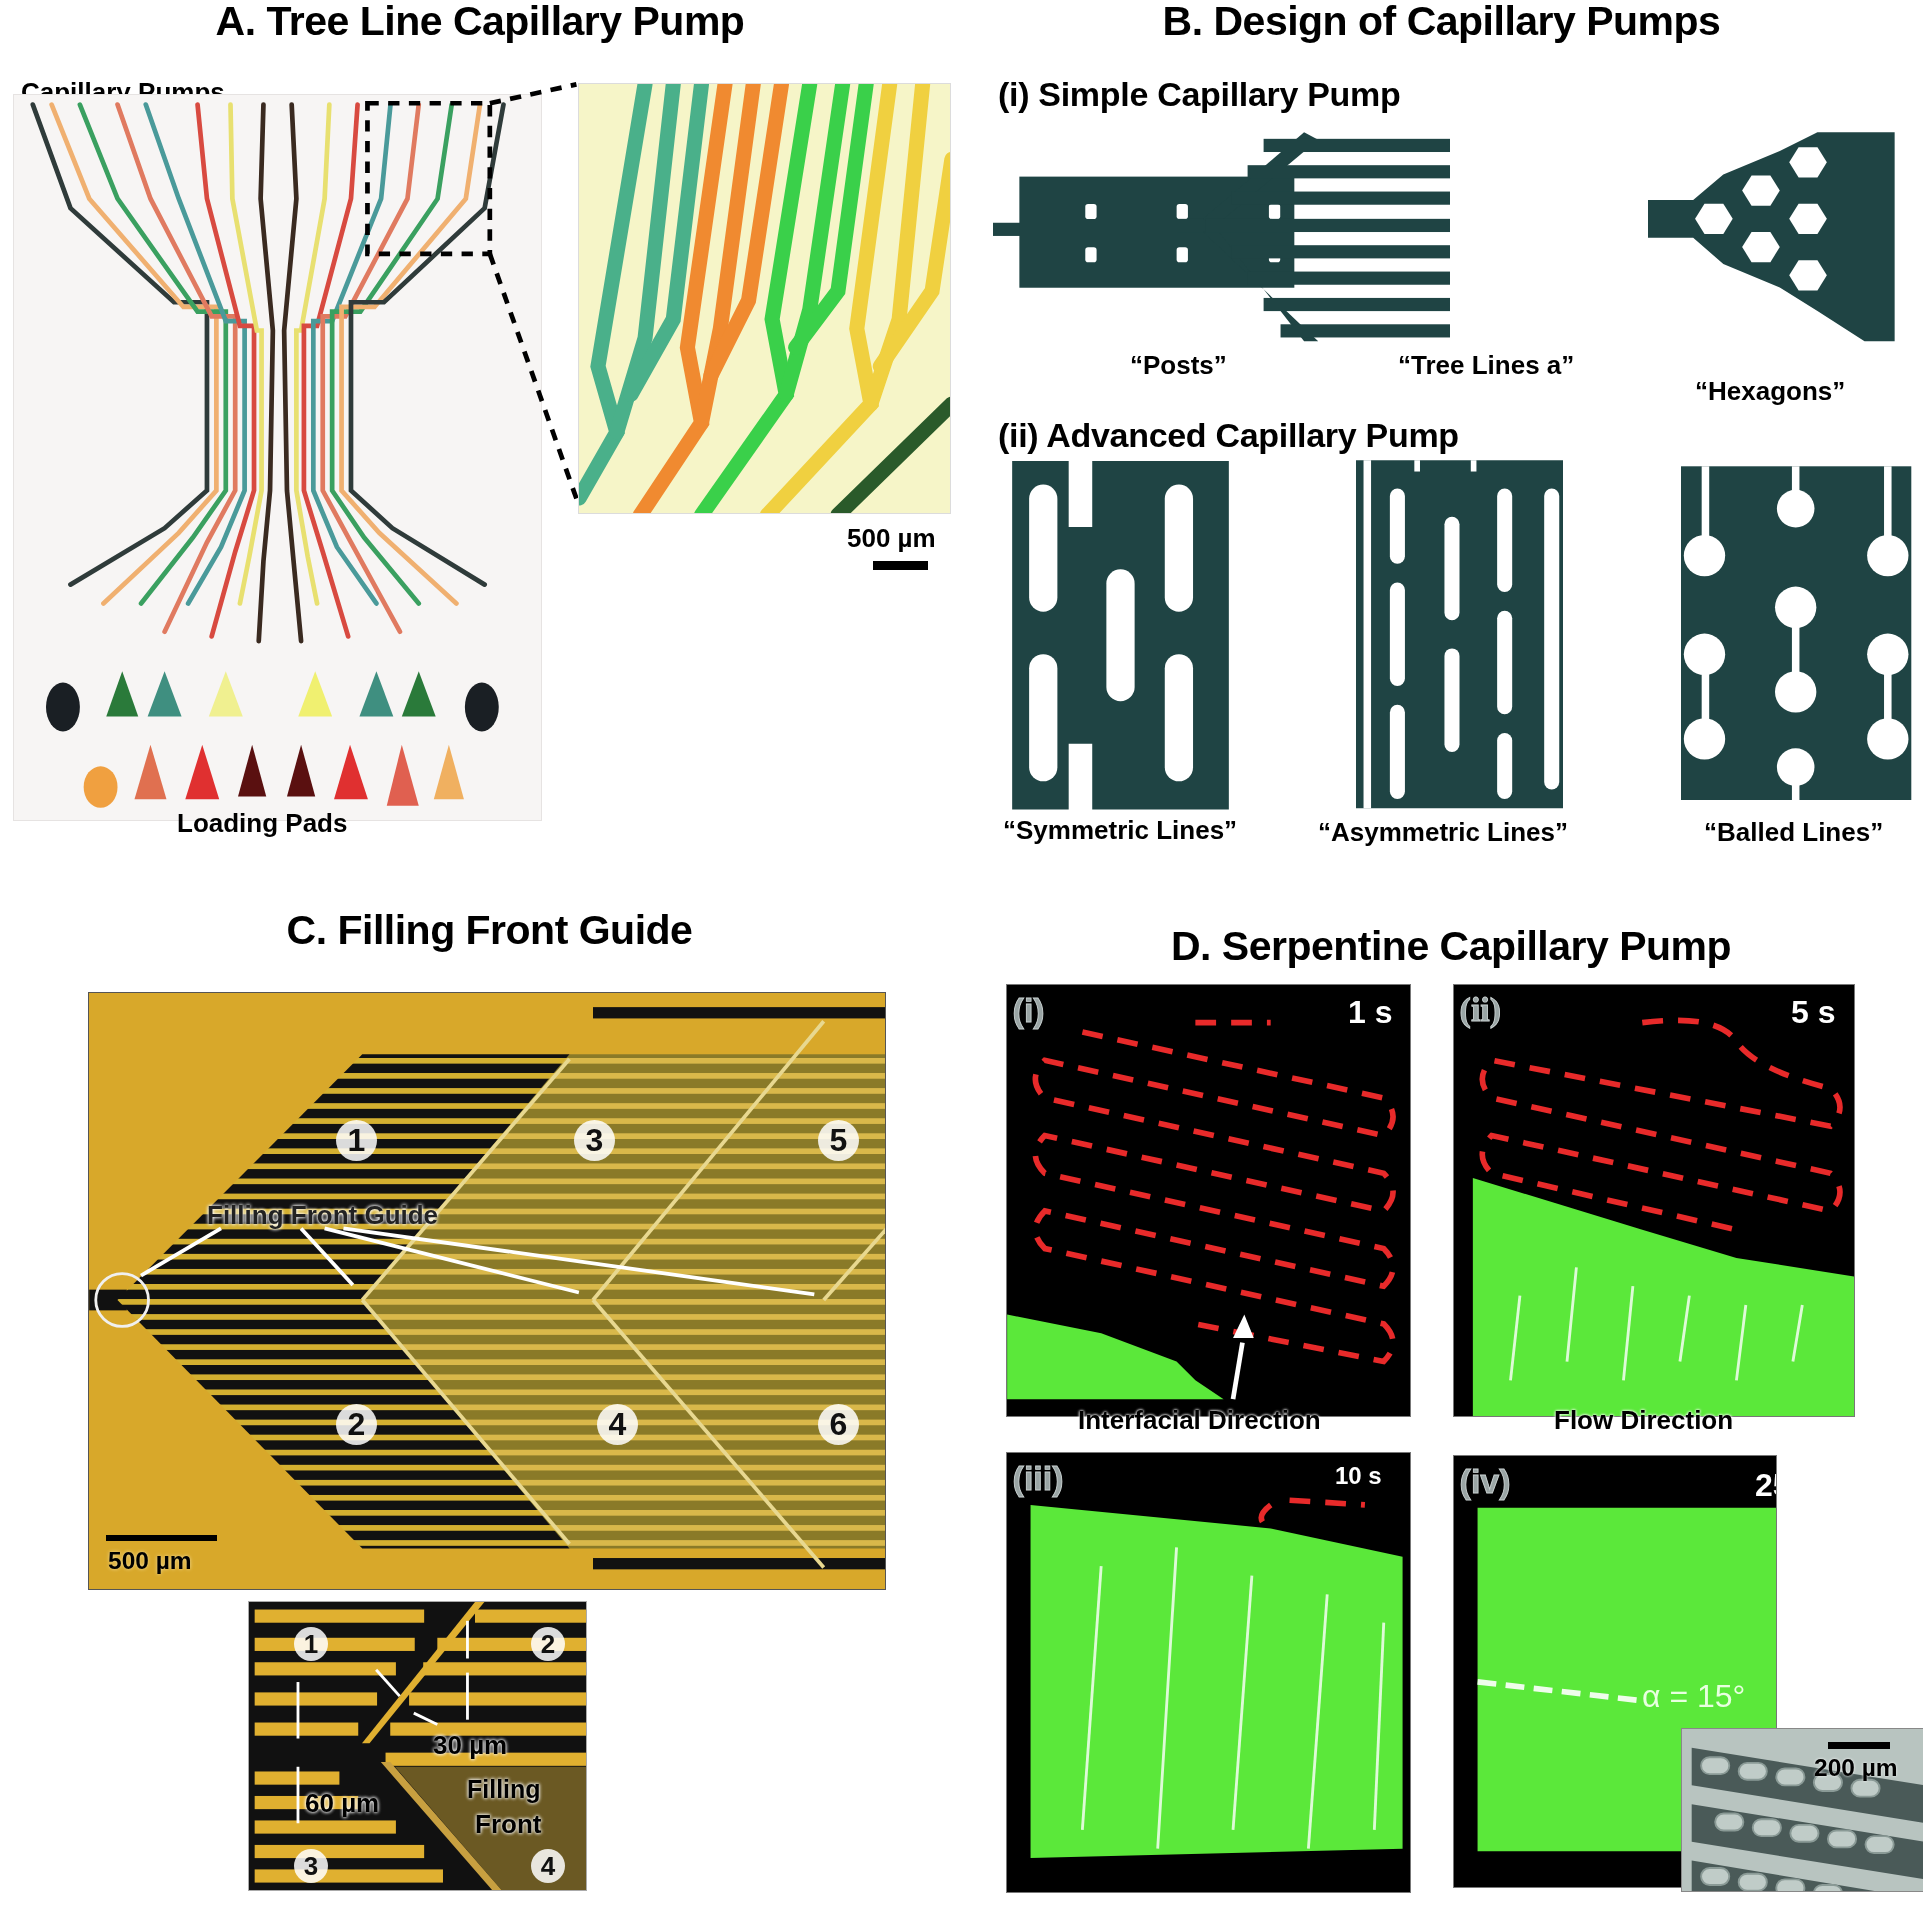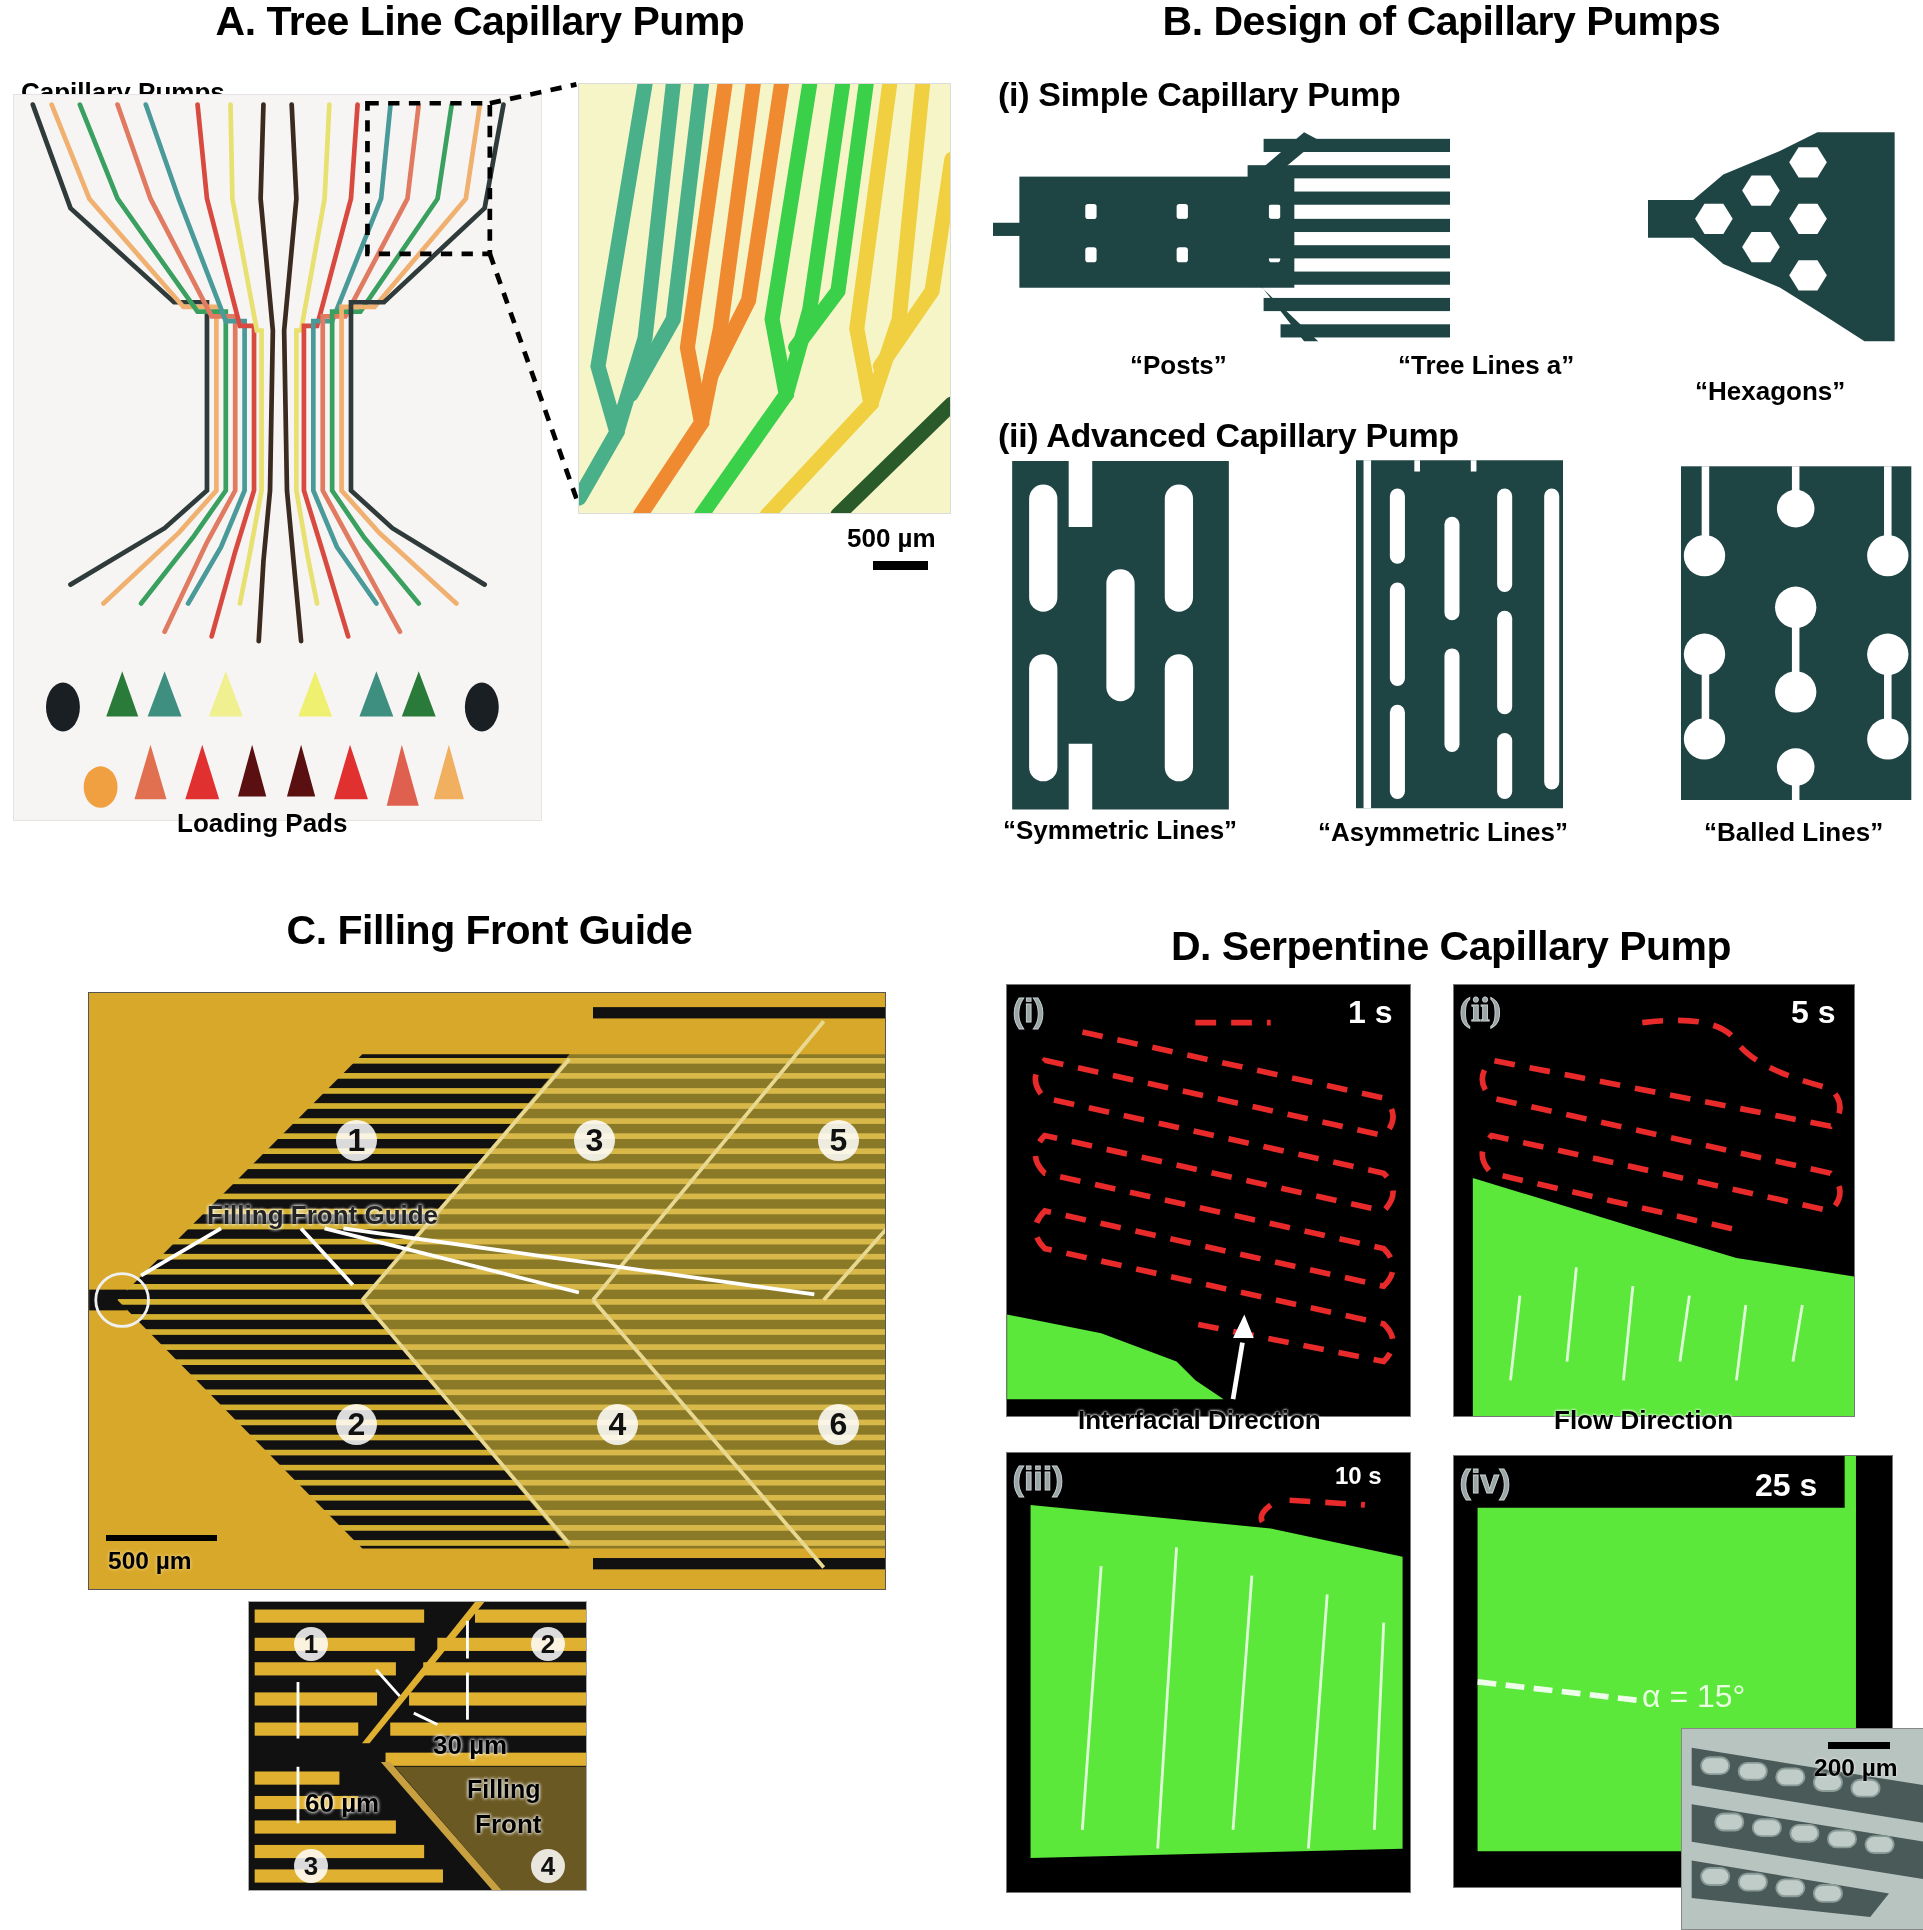--- a/index.html
+++ b/index.html
@@ -348,34 +348,34 @@
           <line x1="160" y1="420" x2="180" y2="100"></line>
           <line x1="240" y1="400" x2="260" y2="130"></line>
         <line x1="320" y1="420" x2="340" y2="150"></line>
           <line x1="390" y1="400" x2="400" y2="180"></line>
       </g>
     </svg>
     <div class="roman" style="left:5.6px; top:5.6px;">(iii)</div>
     <div class="dlabel" style="left:328px; top:9.4px; font-size:24px;">10 s</div>
   </div>
 
-  <div class="photo" style="left:1453px; top:1455px; width:440px; height:433px; background:#000; border:1.9px solid #777;">
+  <div class="photo" style="left:1453px; top:1455px; width:324px; height:433px; background:#000; border:1.9px solid #777;">
     <svg width="402" height="433" viewBox="0 0 427 460">
       <polygon points="25,55 427,55 427,420 25,420" fill="#5be83a"></polygon>
       <rect x="415" y="0" width="12" height="60" fill="#5be83a"></rect>
       <g stroke="#fff" stroke-width="6" stroke-dasharray="20 10" fill="none" opacity="0.9">
         <line x1="25" y1="240" x2="200" y2="260"></line>
       </g>
     </svg>
     <div class="roman" style="left:5.6px; top:5.6px;">(iv)</div>
     <div class="dlabel" style="left:301px; top:11.3px; font-size:32px;">25 s</div>
     <div class="dlabel" style="left:188px; top:222px; font-size:32px; font-weight:normal; color:#e8ffe0;">α = 15°</div>
   </div>
 
-  <div class="photo" style="left:1681px; top:1728px; width:243px; height:202px; background:#b8c4c0; border:0.9px solid #888;">
+  <div class="photo" style="left:1681px; top:1728px; width:243px; height:164px; background:#b8c4c0; border:0.9px solid #888;">
     <svg width="243" height="202" viewBox="0 0 258 215">
       <g fill="#4a5a58">
         <polygon points="10,20 258,60 258,100 10,60"></polygon>
         <polygon points="10,80 258,120 258,160 10,120"></polygon>
         <polygon points="10,140 220,175 200,200 10,180"></polygon>
       </g>
       <g fill="#c0ccc8" stroke="#8a9a96" stroke-width="2">
         <rect x="20" y="30" width="30" height="18" rx="9"></rect>
           <rect x="60" y="36" width="30" height="18" rx="9"></rect>
           <rect x="100" y="42" width="30" height="18" rx="9"></rect>

